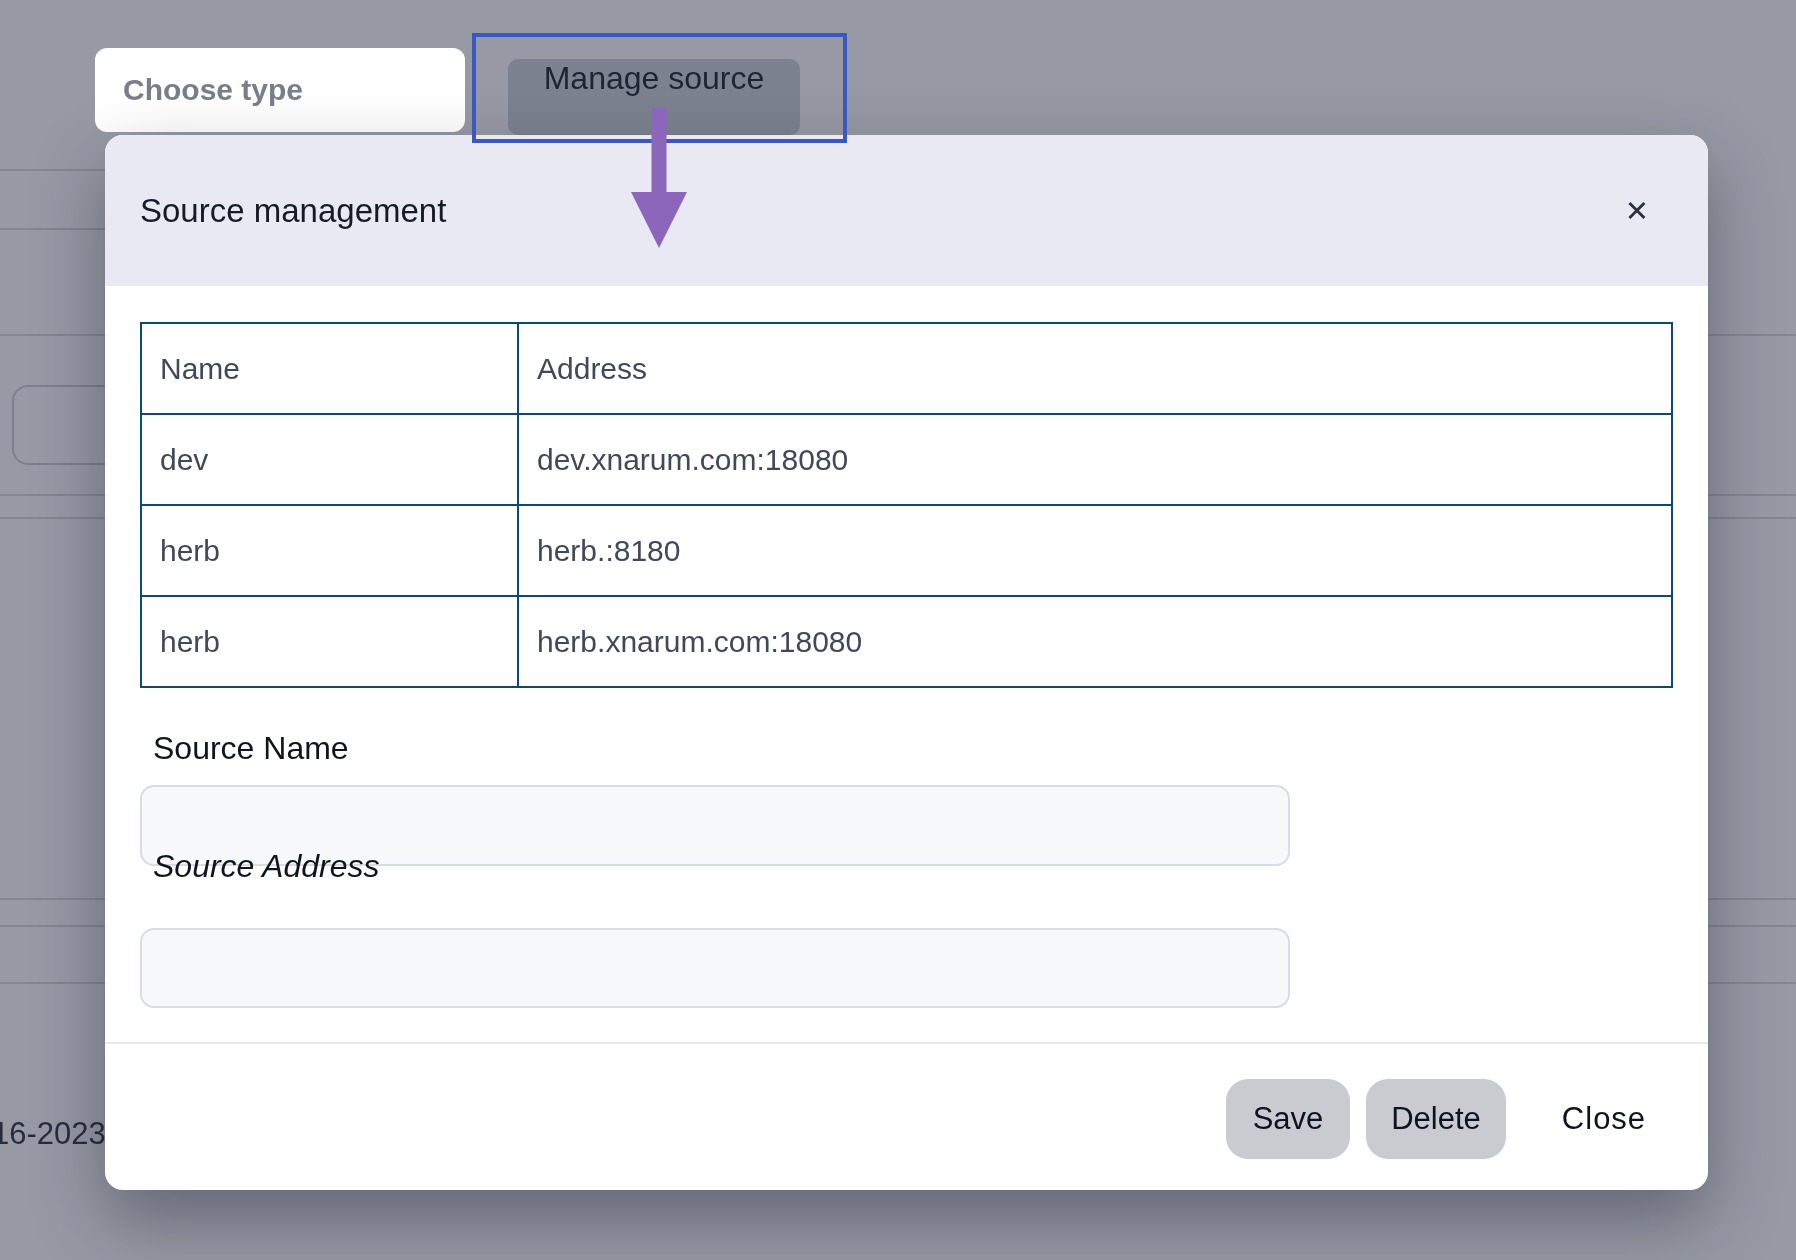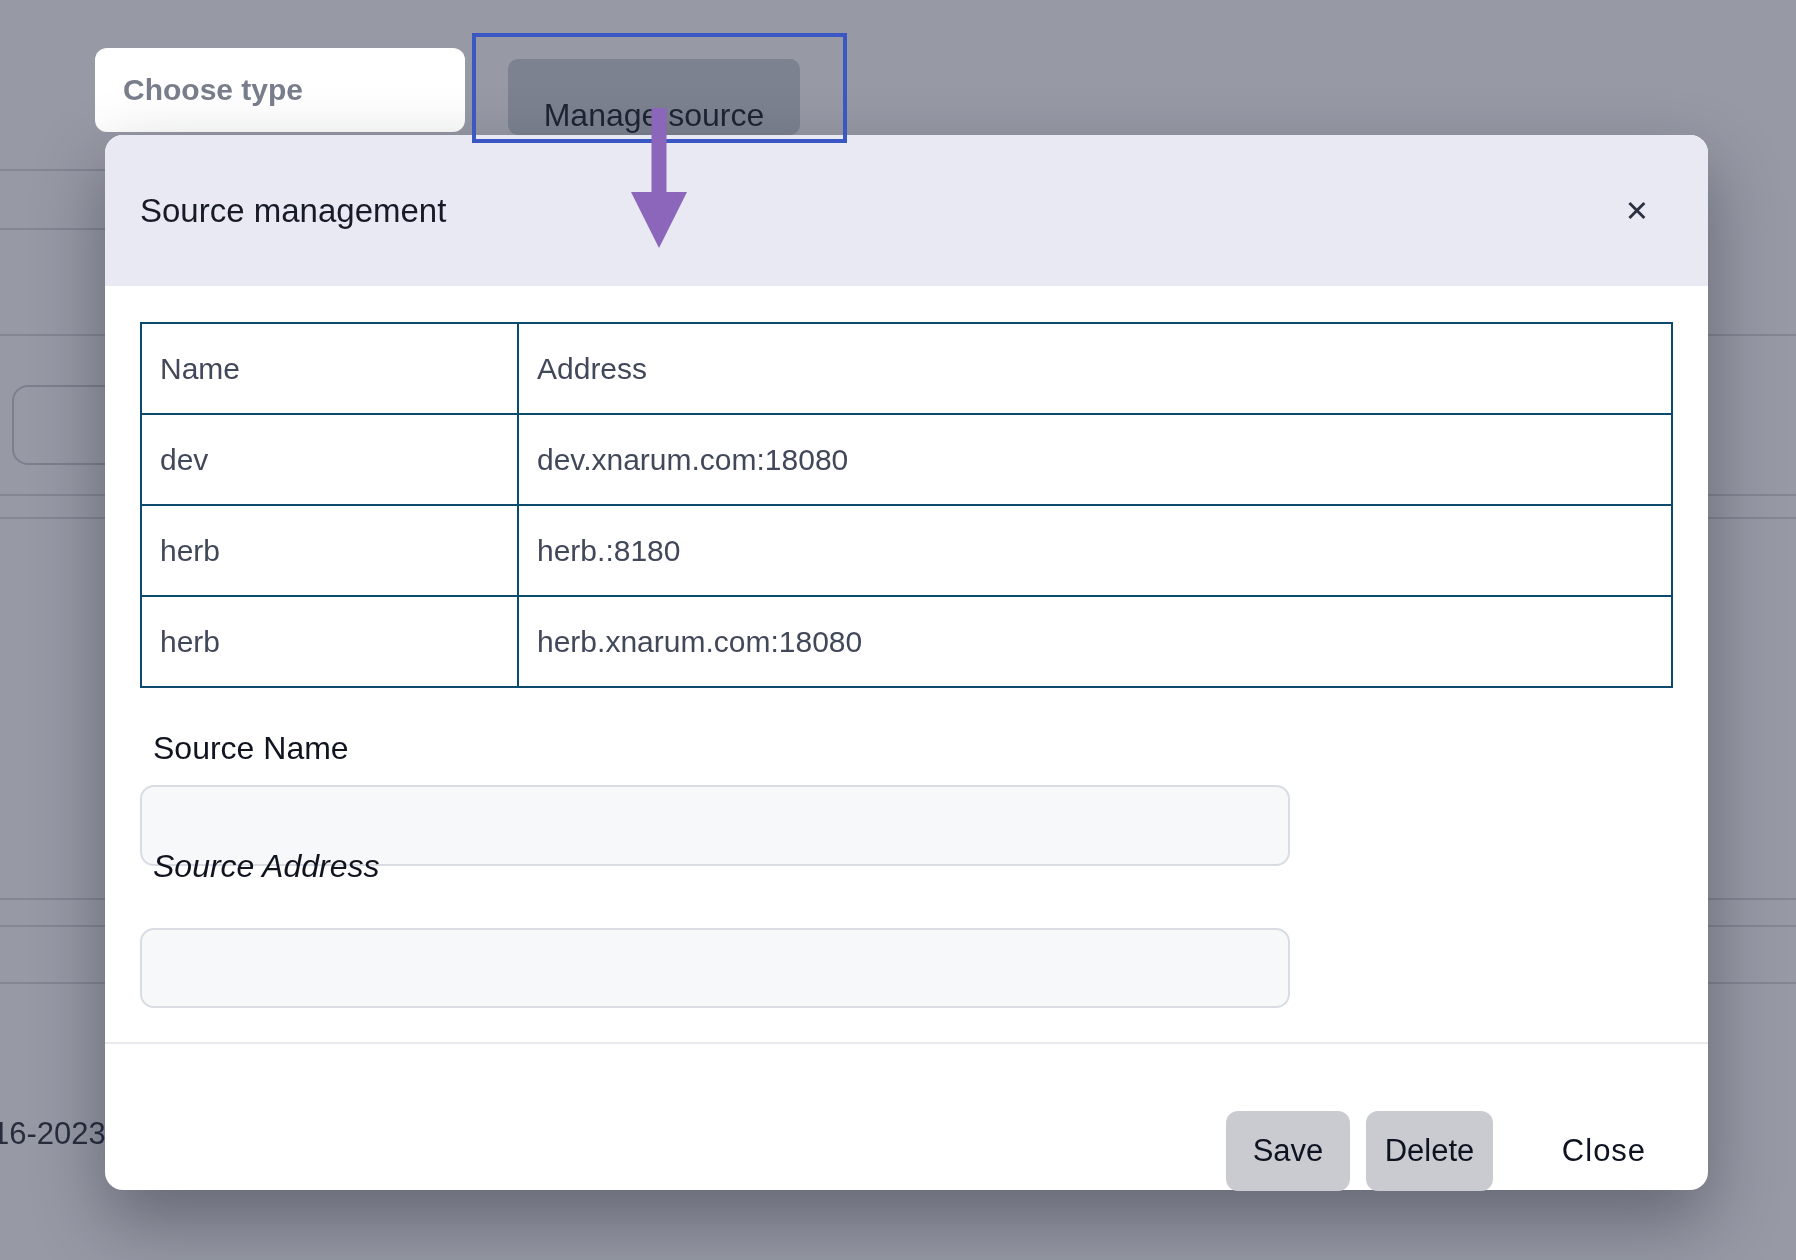--- a/index.html
+++ b/index.html
@@ -25,21 +25,21 @@
   }
   .choose-type {
     position: absolute; left: 95px; top: 48px; width: 370px; height: 84px;
     background: #ffffff; border-radius: 12px;
     display: flex; align-items: center; padding-left: 28px;
     font-size: 30px; font-weight: 600; color: #797e8c;
   }
   .manage-source {
     position: absolute; left: 508px; top: 59px; width: 292px; height: 76px;
     background: #7c8290; border-radius: 10px; border: none;
-    display: flex; align-items: flex-end; justify-content: center;
+    display: flex; align-items: flex-start; justify-content: center;
     font-size: 32px; font-weight: 500; color: #1e2434;
     font-family: inherit; cursor: pointer;
   }
   .partial-date {
     position: absolute; left: -8px; top: 1116px;
     font-size: 31px; color: #272d3d;
   }
 
   
   .modal {
@@ -91,26 +91,26 @@
   }
   .input-name { top: 650px; }
   .input-address { top: 793px; height: 80px; }
 
   .footer-divider {
     position: absolute; left: 0; top: 907px; width: 100%; height: 2px;
     background: #e8eaef;
   }
   .btn {
     position: absolute; top: 944px; height: 80px;
-    background: #c9cbd1; border: none; border-radius: 12px;
+    background: #c9cbd1; border: none; border-radius: 22px;
     display: flex; align-items: center; justify-content: center;
-    font-size: 31px; color: #0e1322; font-family: inherit; cursor: pointer; margin-top: 32px;
+    font-size: 31px; color: #0e1322; font-family: inherit; cursor: pointer;
   }
   .btn-save   { left: 1121px; width: 124px; }
-  .btn-delete { left: 1261px; width: 127px; }
+  .btn-delete { left: 1261px; width: 140px; }
   .btn-close  {
     left: 1440px; width: 118px; background: transparent;
     font-weight: 500; letter-spacing: 1px;
   }
 
   
   .hl-rect {
     position: absolute; left: 472px; top: 33px; width: 375px; height: 110px;
     border: 4px solid #3a57c4; z-index: 30; pointer-events: none;
   }

